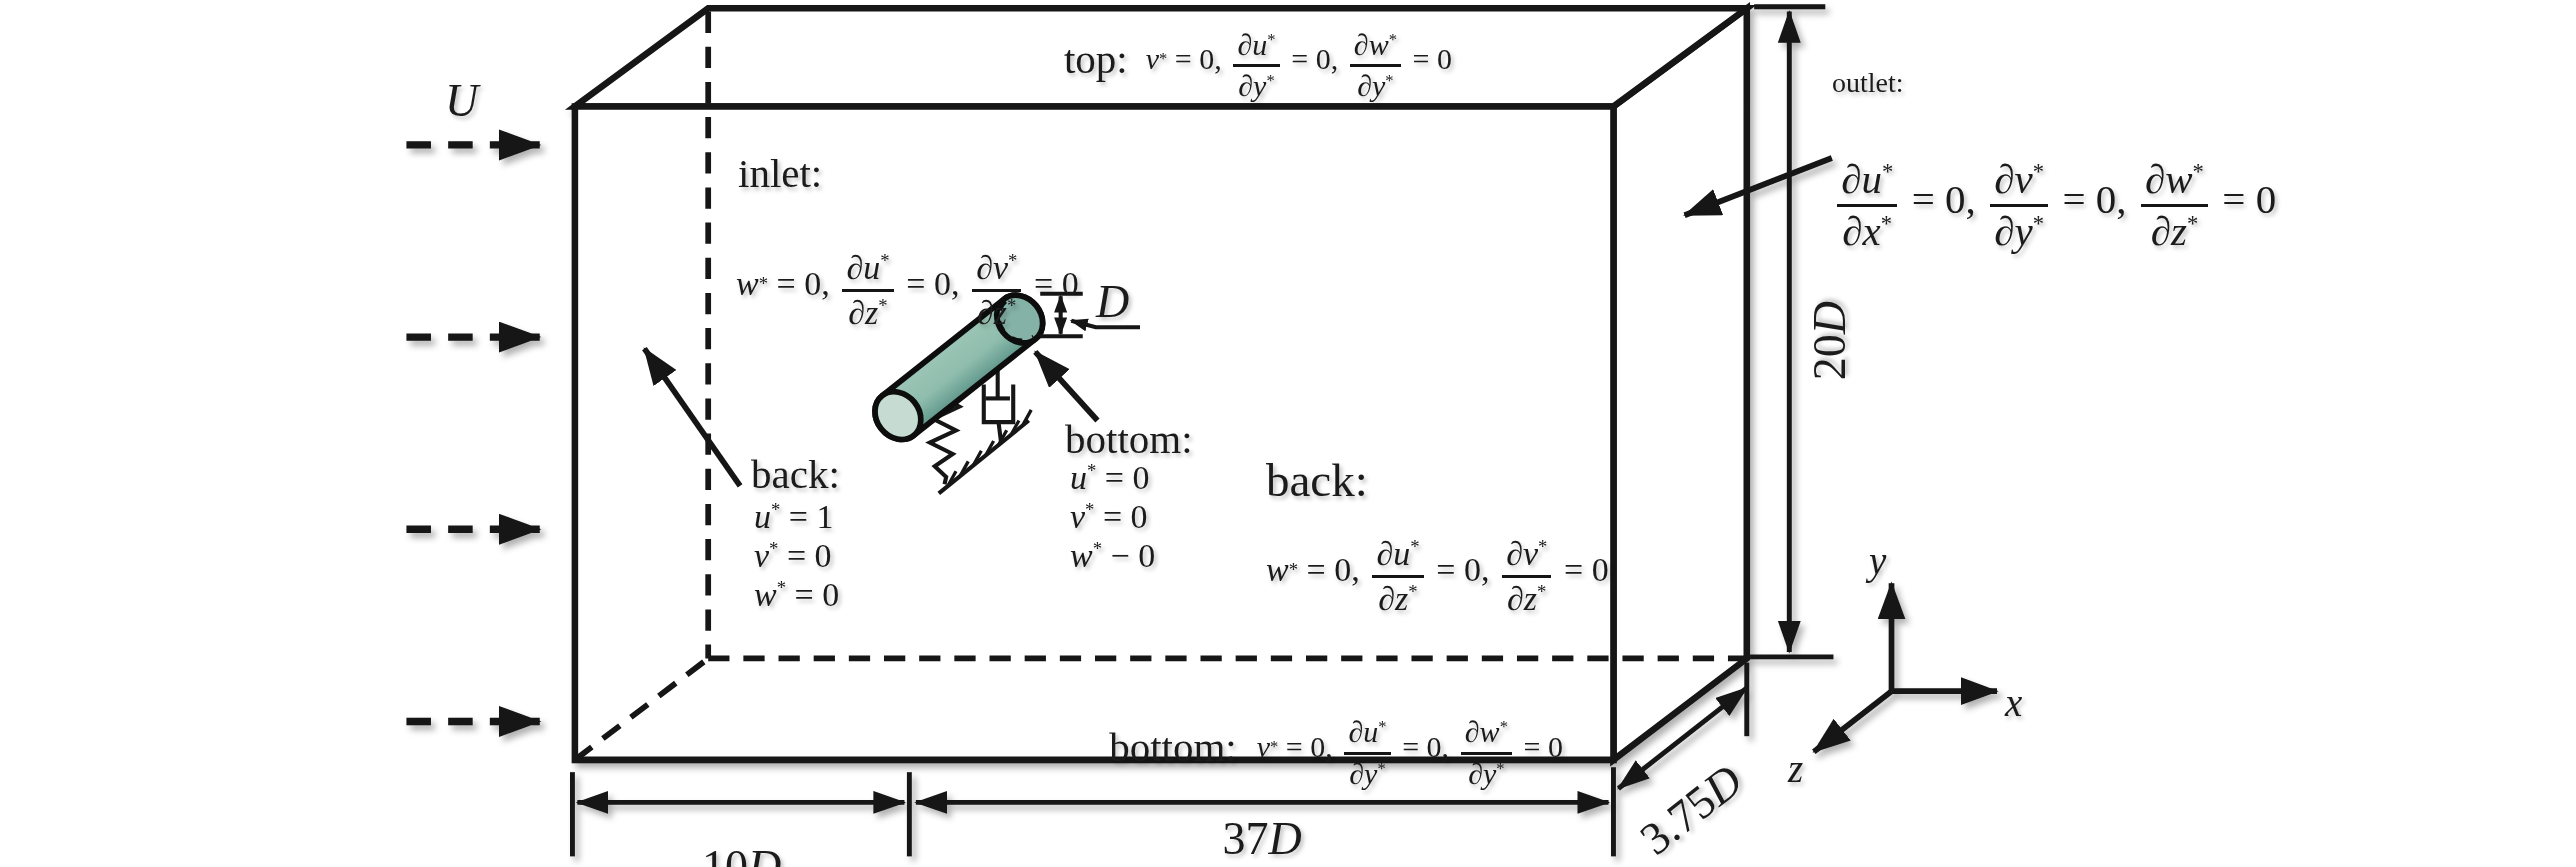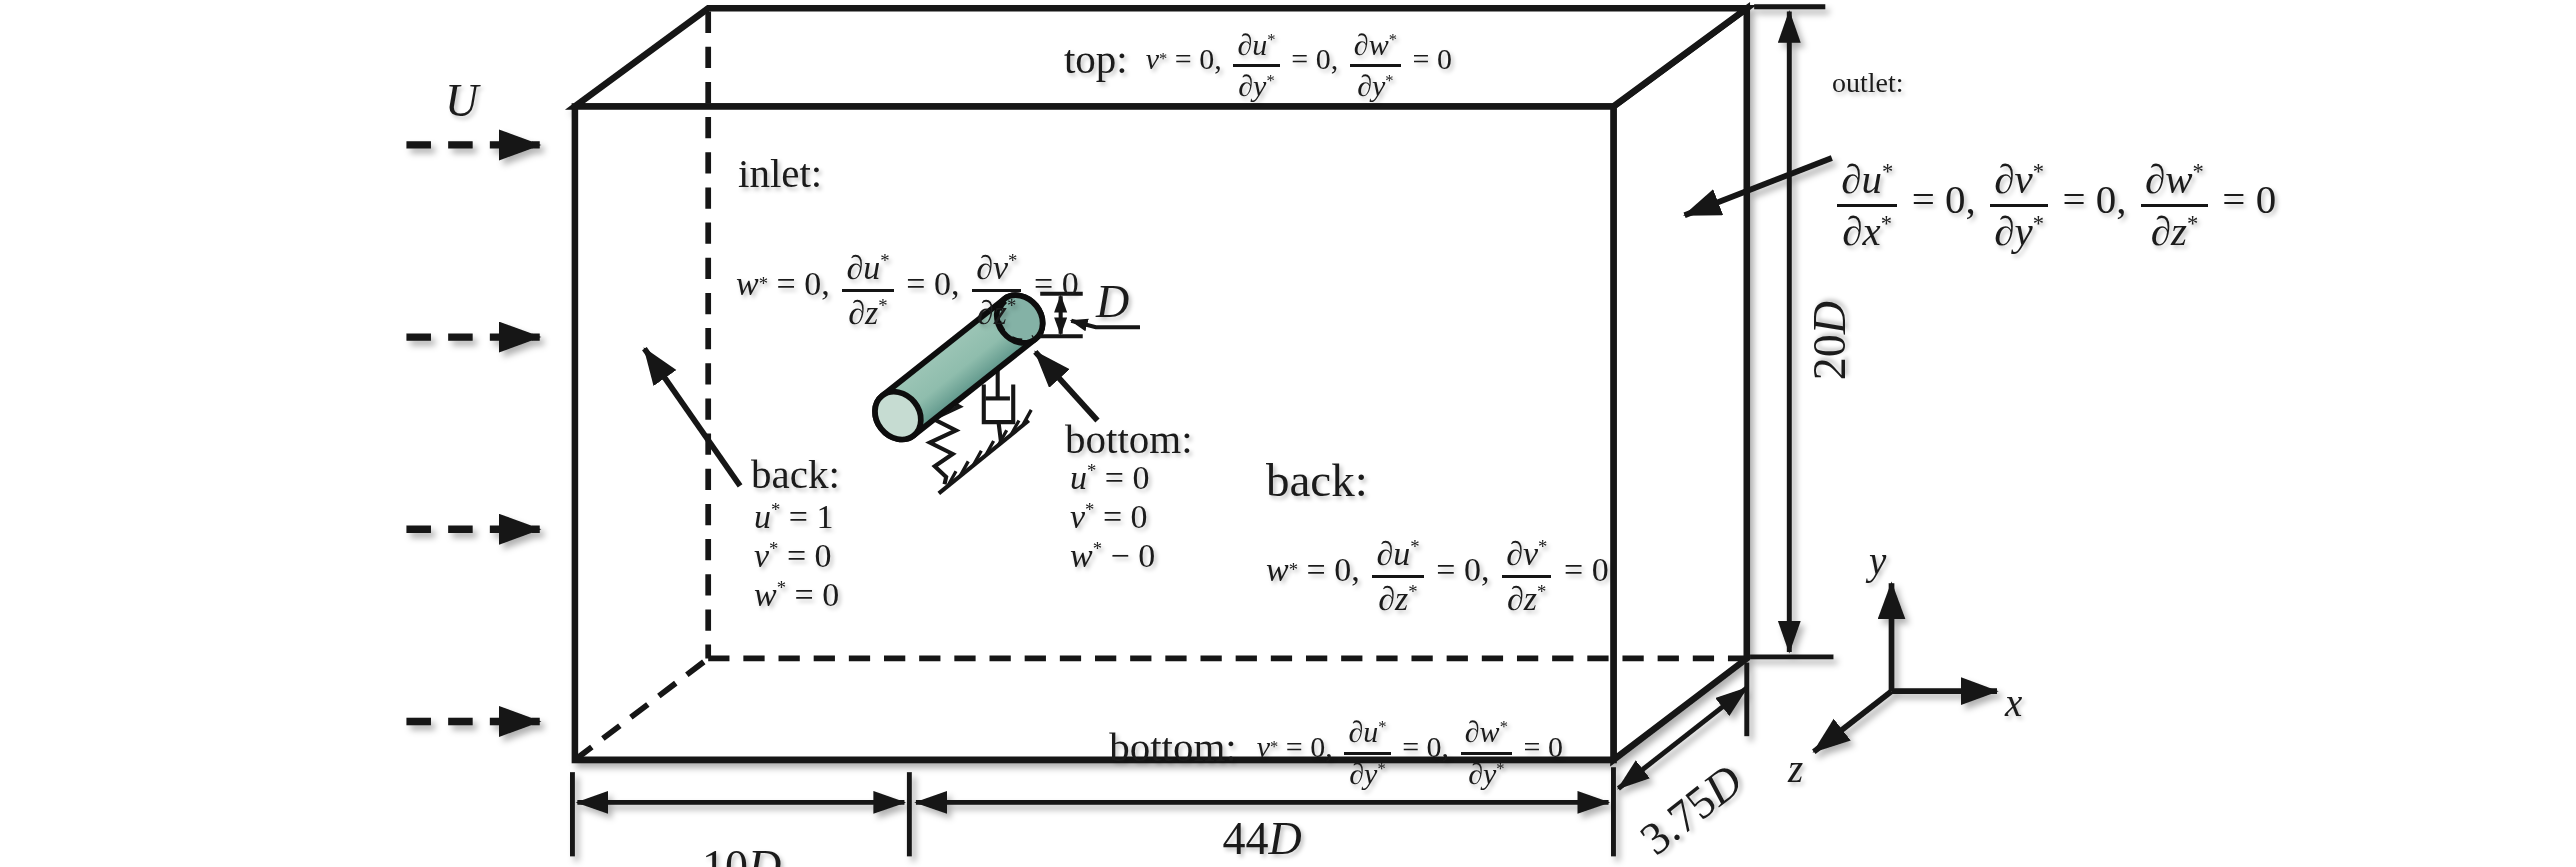--- a/index.html
+++ b/index.html
@@ -259,21 +259,21 @@
         <span class="frac">
           <span class="fnum"><span class="iv">∂w</span><sup>*</sup></span>
           <span class="fden"><span class="iv">∂y</span><sup>*</sup></span>
         </span>
         <span class="pt"> = 0</span>
       </span>
   </div>
 
   <div class="txt dimlab" style="left:668px;top:812px;width:147px;margin-top:28px;"><span class="dnum">10</span><span class="dunit">D</span></div>
 
-  <div class="txt dimlab" style="left:1180px;top:812px;width:164px;"><span class="dnum">44</span><span class="dunit">D</span></div>
+  <div class="txt dimlab" style="left:1180px;top:812px;width:164px;"><span class="dnum">37</span><span class="dunit">D</span></div>
 
   <div class="txt dimlab" style="left:1760px;top:314px;width:139px;transform:rotate(-90deg);"><span class="dnum">20</span><span class="dunit">D</span></div>
 
   <div class="txt dimlab" style="left:1601px;top:783px;width:180px;transform:rotate(-38deg);"><span class="dnum">3.75</span><span class="dunit">D</span></div>
 
   <div class="txt dimlab dunit" style="left:1096px;top:275px;">D</div>
 
   <div class="txt axlab" style="left:1869px;top:538px;">y</div>
   <div class="txt axlab" style="left:2005px;top:680px;">x</div>
   <div class="txt axlab" style="left:1788px;top:746px;">z</div>

